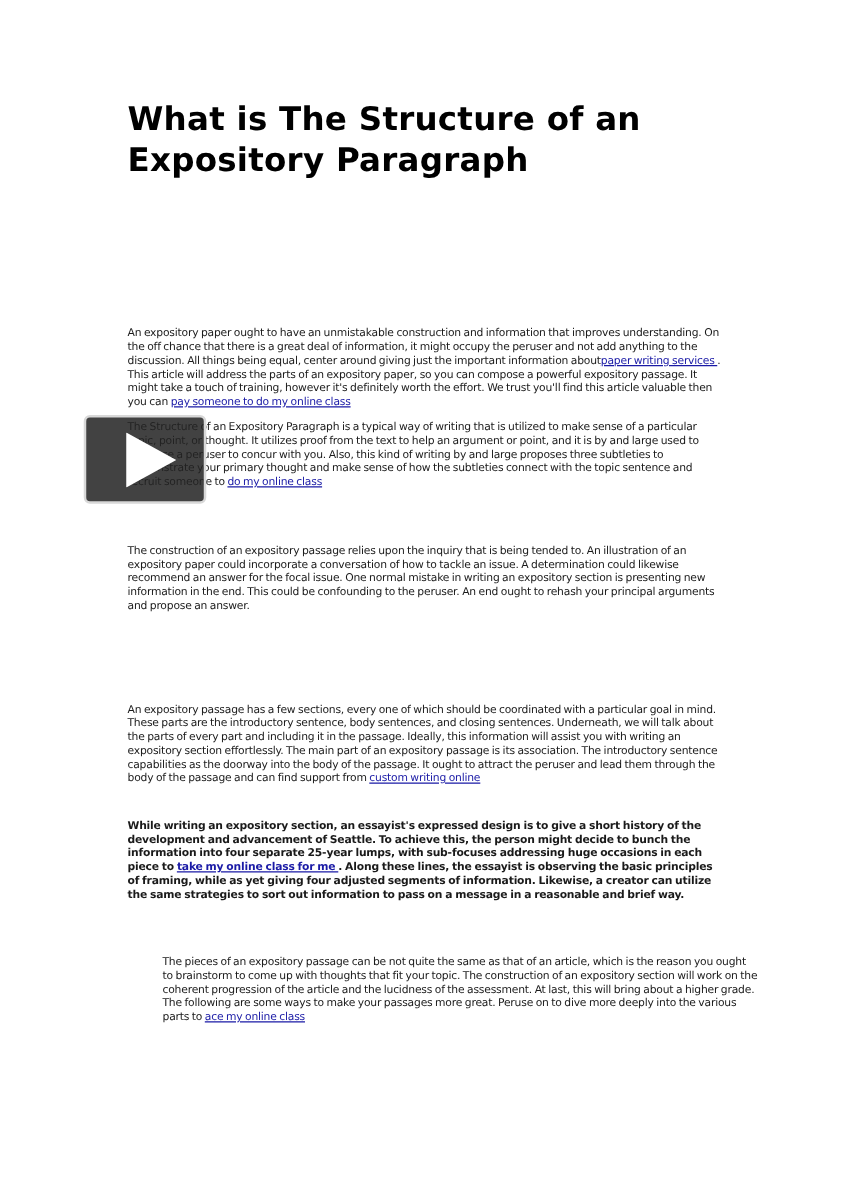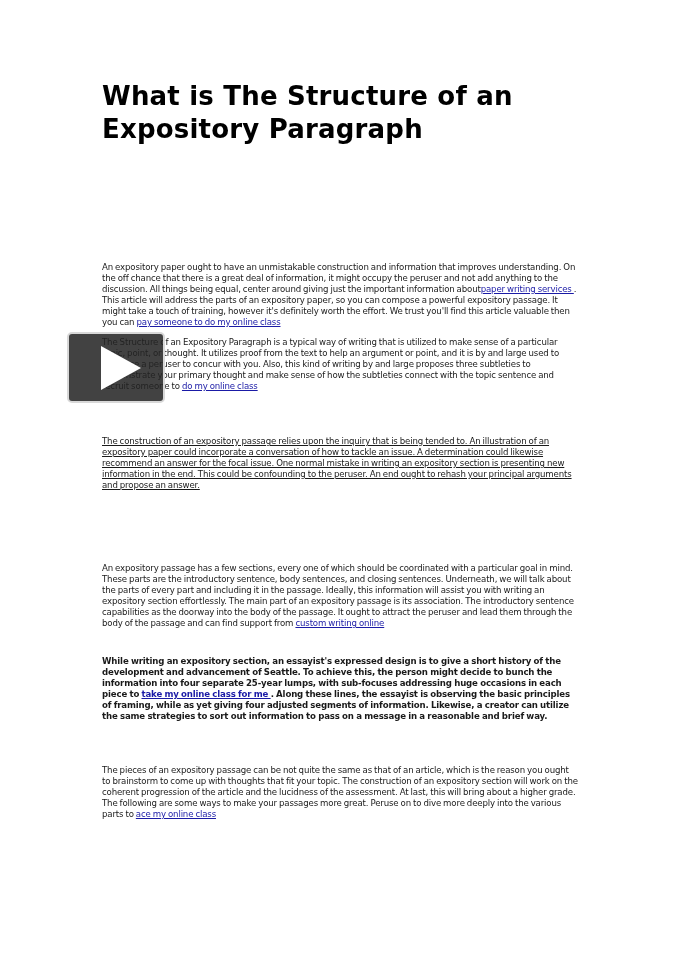--- a/index.html
+++ b/index.html
@@ -13,24 +13,24 @@
     }
     .para {
       position: absolute; left: 102px; width: 476px;
       font-family: "DejaVu Sans", sans-serif; font-size: 8.6px;
       line-height: 11px; color: #1a1a1a; margin: 0;
       letter-spacing: -0.15px; word-spacing: -0.5px;
     }
     .para a { color: #1a1aa6; text-decoration: underline; }
     #p1 { top: 216px; margin-top: 46px; }
     #p2 { top: 337px; }
-    #p3 { top: 436px; text-decoration: underline; }
+    #p3 { top: 436px; }
     #p4 { top: 563px; }
     #p5 { top: 656px; font-weight: bold; }
-    #p6 { top: 765px; }
+    #p6 { top: 765px; margin-left: 28px; }
     .play-overlay {
       position: absolute; left: 67px; top: 332px; width: 98px; height: 71px;
       background: rgba(35,35,35,0.86); border: 2px solid #d8d8d8;
       border-radius: 5px; box-sizing: border-box; cursor: pointer;
     }
     .play-overlay svg { position: absolute; left: 30px; top: 12px; }
   </style>
 </head>
 <body>
 

